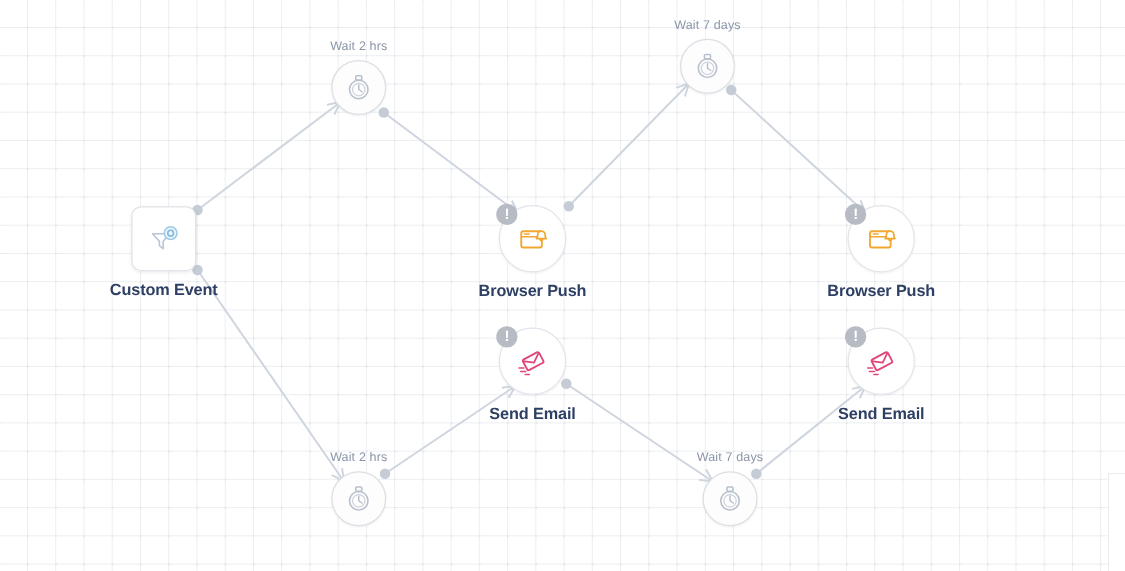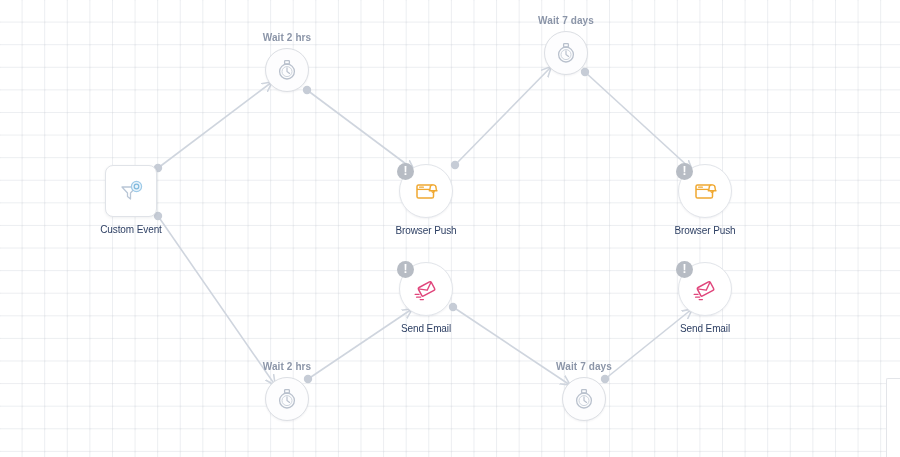--- a/index.html
+++ b/index.html
@@ -82,38 +82,38 @@
     justify-content: center;
     box-shadow: 0 1px 3px rgba(30,40,60,0.07);
   }
 
   
   .node-label {
     position: absolute;
     left: 50%;
     transform: translateX(-50%);
     white-space: nowrap;
-    font-size: 10px;
-    font-weight: normal;
+    font-size: 13px;
+    font-weight: bold;
     color: #2d3f63;
     letter-spacing: -0.1px;
   }
   .node-label.below {
     top: 100%;
     margin-top: 7px;
   }
   .wait-label {
     position: absolute;
     left: 50%;
     bottom: 100%;
     transform: translateX(-50%);
     margin-bottom: 5px;
     white-space: nowrap;
     font-size: 10px;
-    font-weight: bold;
+    font-weight: normal;
     color: #8b95a8;
     letter-spacing: 0.1px;
   }
   .wait-label .dur {
     margin-left: 3px;
   }
 
   
   .badge {
     position: absolute;

